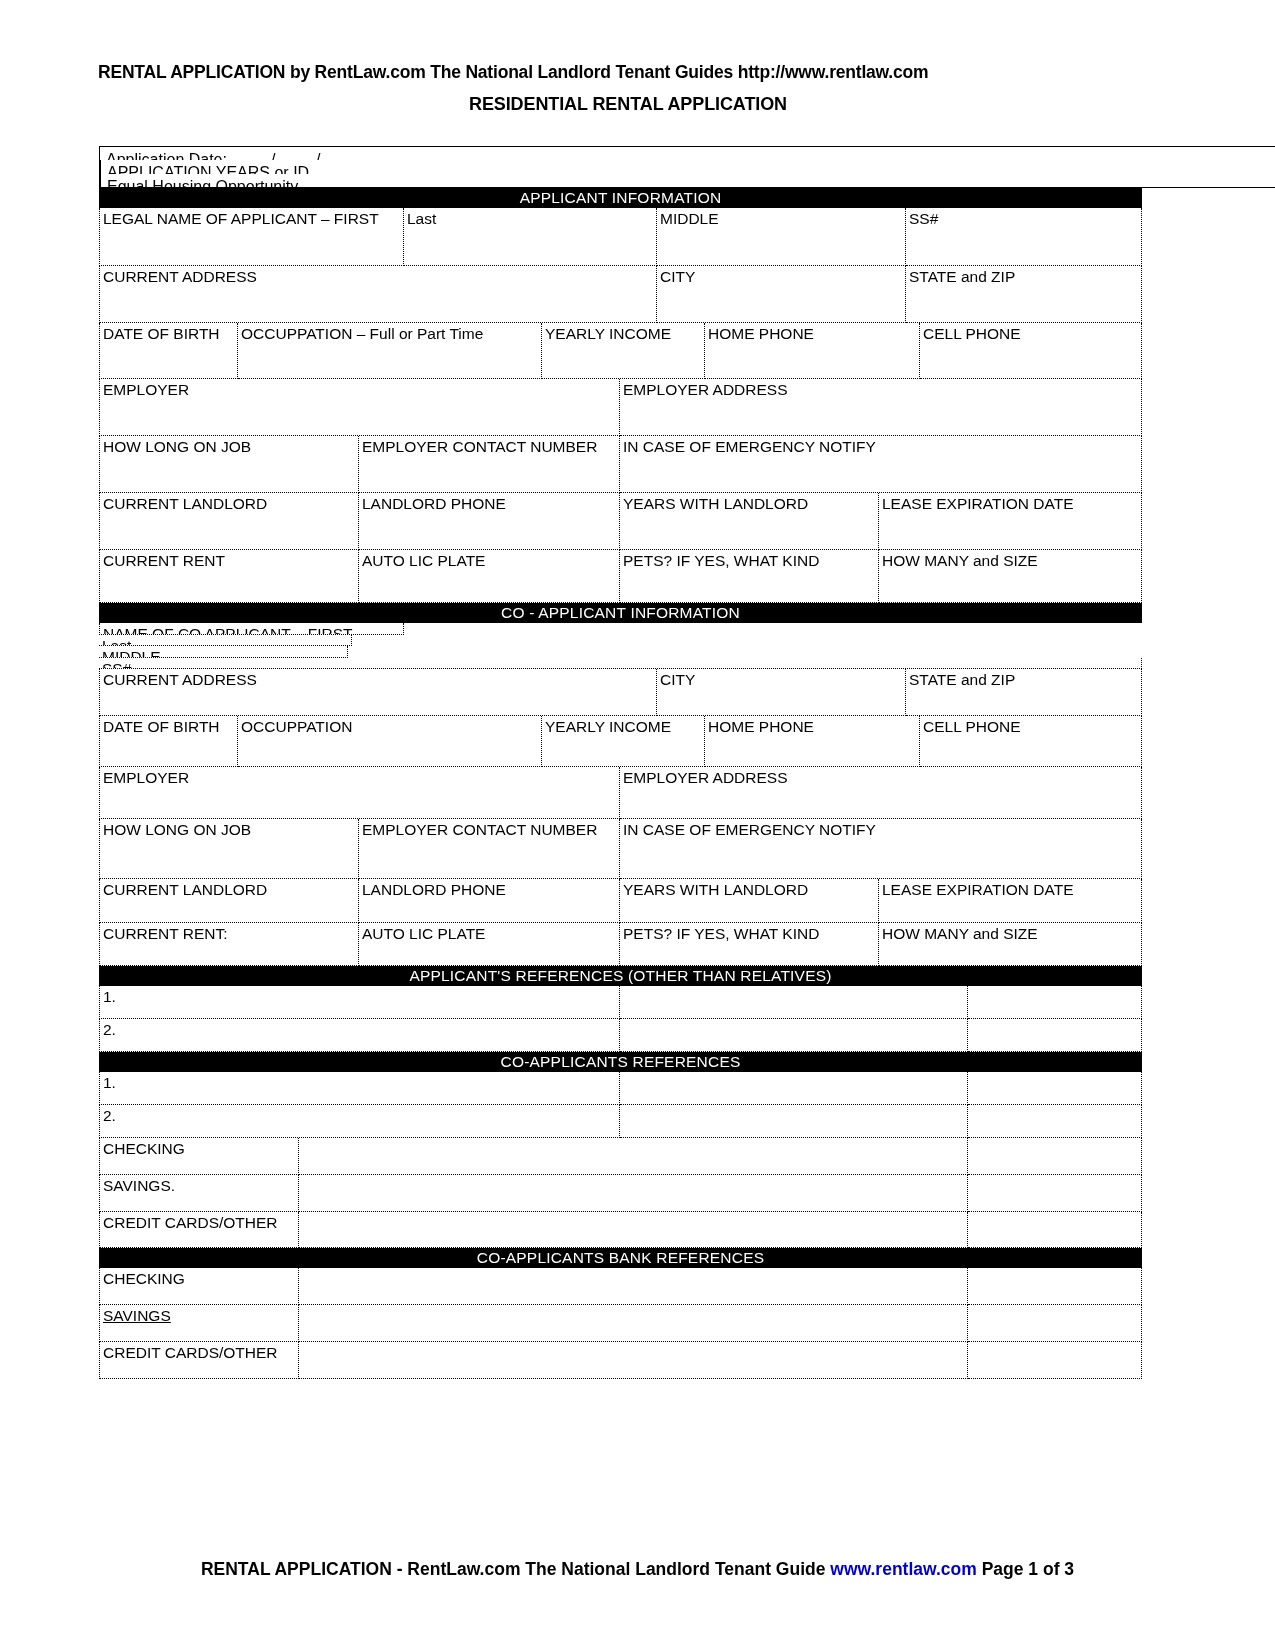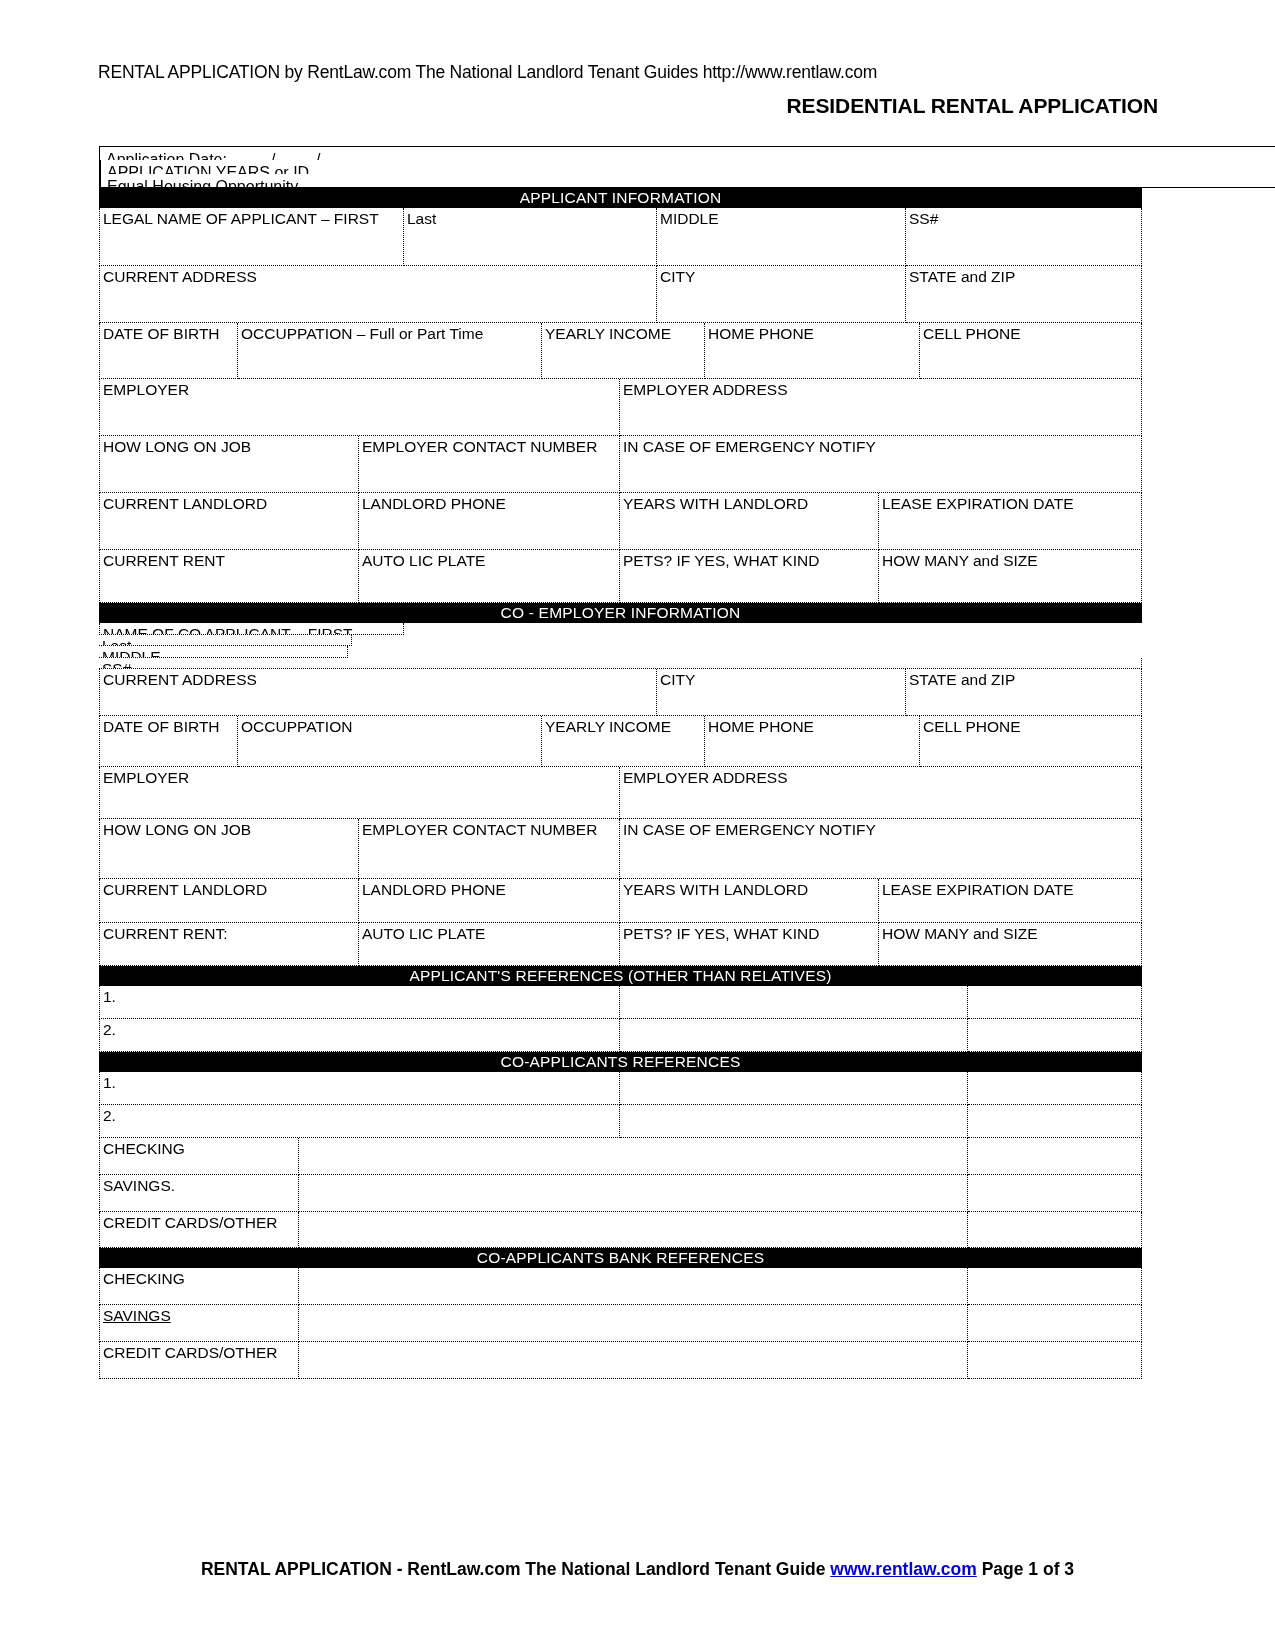--- a/index.html
+++ b/index.html
@@ -25,29 +25,29 @@
 
   
   .doc-header {
     position: absolute;
     left: 98px;
     top: 62px;
     width: 1060px;
   }
   .doc-header .line1 {
     font-size: 17.5px;
-    font-weight: normal;
+    font-weight: bold;
     letter-spacing: -0.2px;
     white-space: nowrap;
     text-align: left;
   }
   .doc-header .line2 {
-    font-size: 21px;
+    font-size: 18px;
     font-weight: bold;
-    text-align: right;
+    text-align: center;
     margin-top: 11px;
     letter-spacing: -0.1px;
   }
 
   
   .form-table {
     position: absolute;
     left: 99px;
     top: 146px;
     width: 1043px;
@@ -126,21 +126,20 @@
     left: 0;
     top: 1559px;
     width: 1275px;
     text-align: center;
     font-size: 17.5px;
     font-weight: bold;
     white-space: nowrap;
   }
   .doc-footer a, .doc-footer .link {
     color: #0000cc;
-    text-decoration: underline;
   }
 </style>
 </head>
 <body>
 
 <div class="page">
 
   <div class="doc-header">
     <div class="line1">RENTAL APPLICATION by RentLaw.com The National Landlord Tenant Guides http://www.rentlaw.com</div>
     <div class="line2">RESIDENTIAL RENTAL APPLICATION</div>
@@ -252,21 +251,21 @@
         <span>AUTO LIC PLATE</span>
       </div>
       <div class="cell bb br" style="width:259px;">
         <span>PETS?  IF YES, WHAT KIND</span>
       </div>
       <div class="cell bb br w-fill">
         <span>HOW MANY and SIZE</span>
       </div>
     </div>
 
-    <div class="banner">CO - EMPLOYER INFORMATION</div>
+    <div class="banner">CO - APPLICANT INFORMATION</div>
 
     <div class="row" style="height:46px;flex-direction:column;">
       <div class="cell bl bb br" style="width:305px;">
         <span>NAME OF CO APPLICANT – FIRST</span>
       </div>
       <div class="cell bb br" style="width:253px;">
         <span>Last</span>
       </div>
       <div class="cell bb br" style="width:249px;">
         <span>MIDDLE</span>

